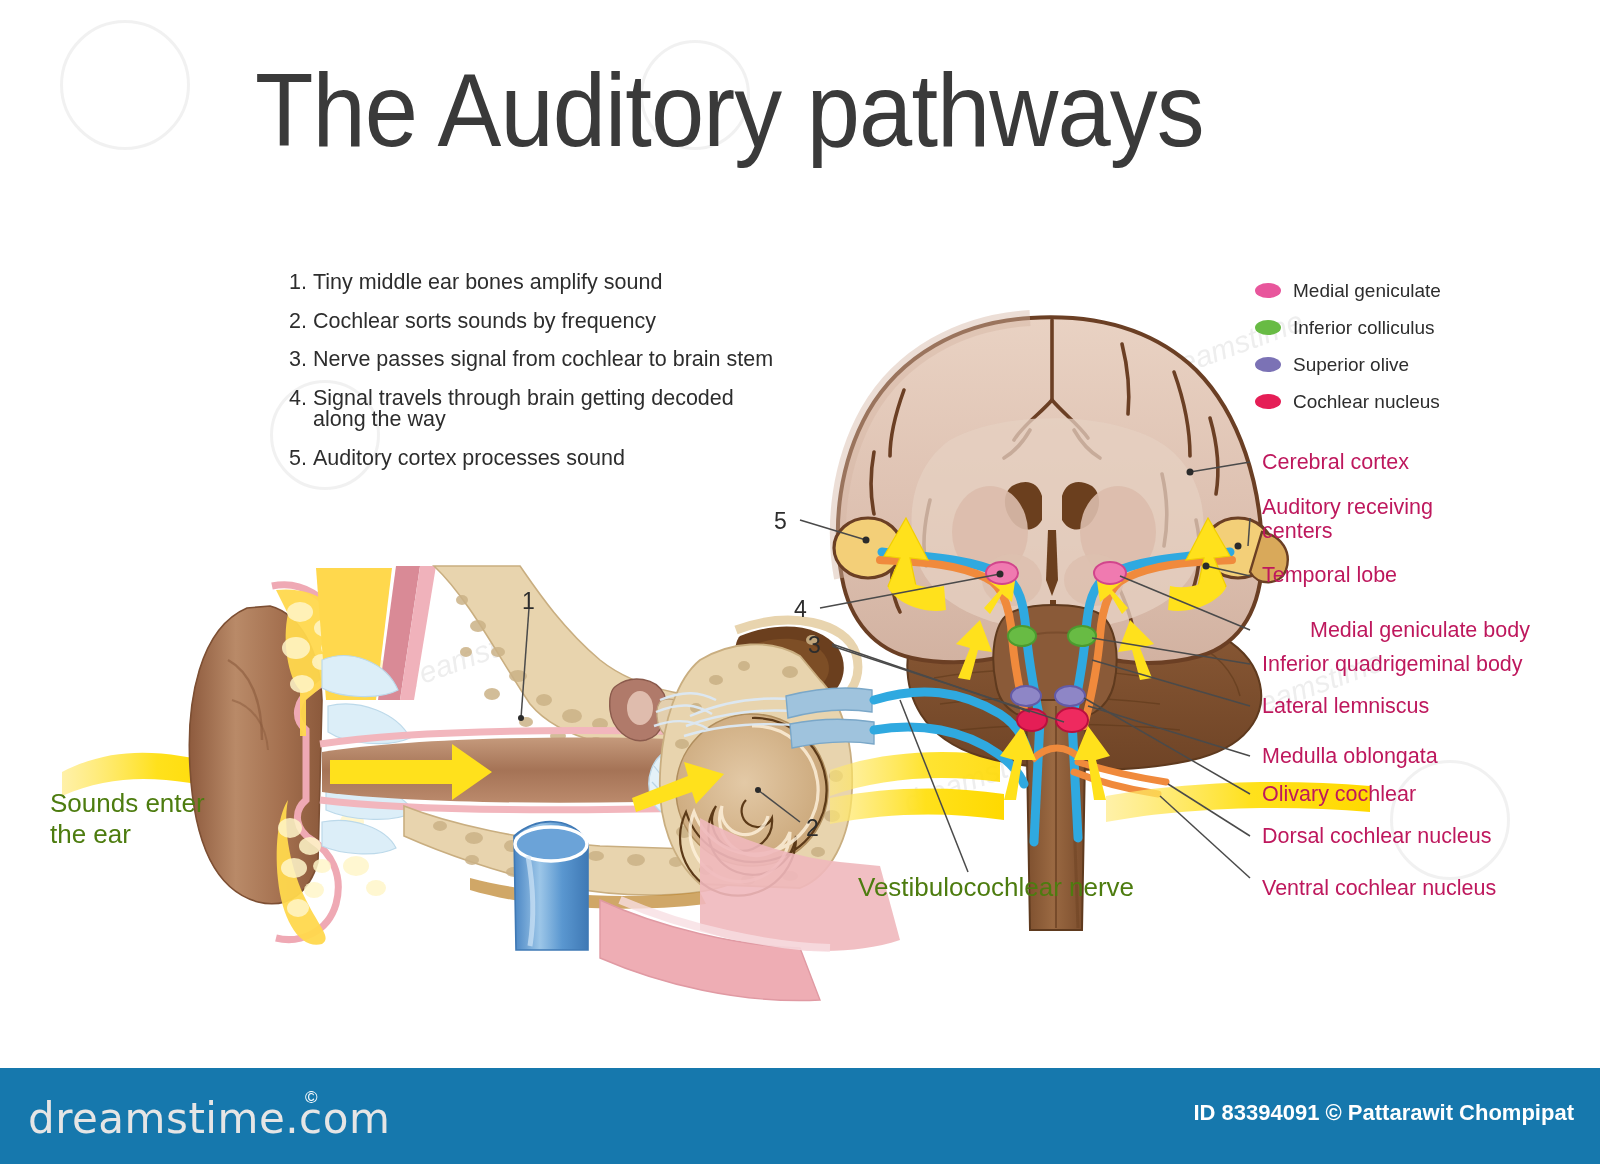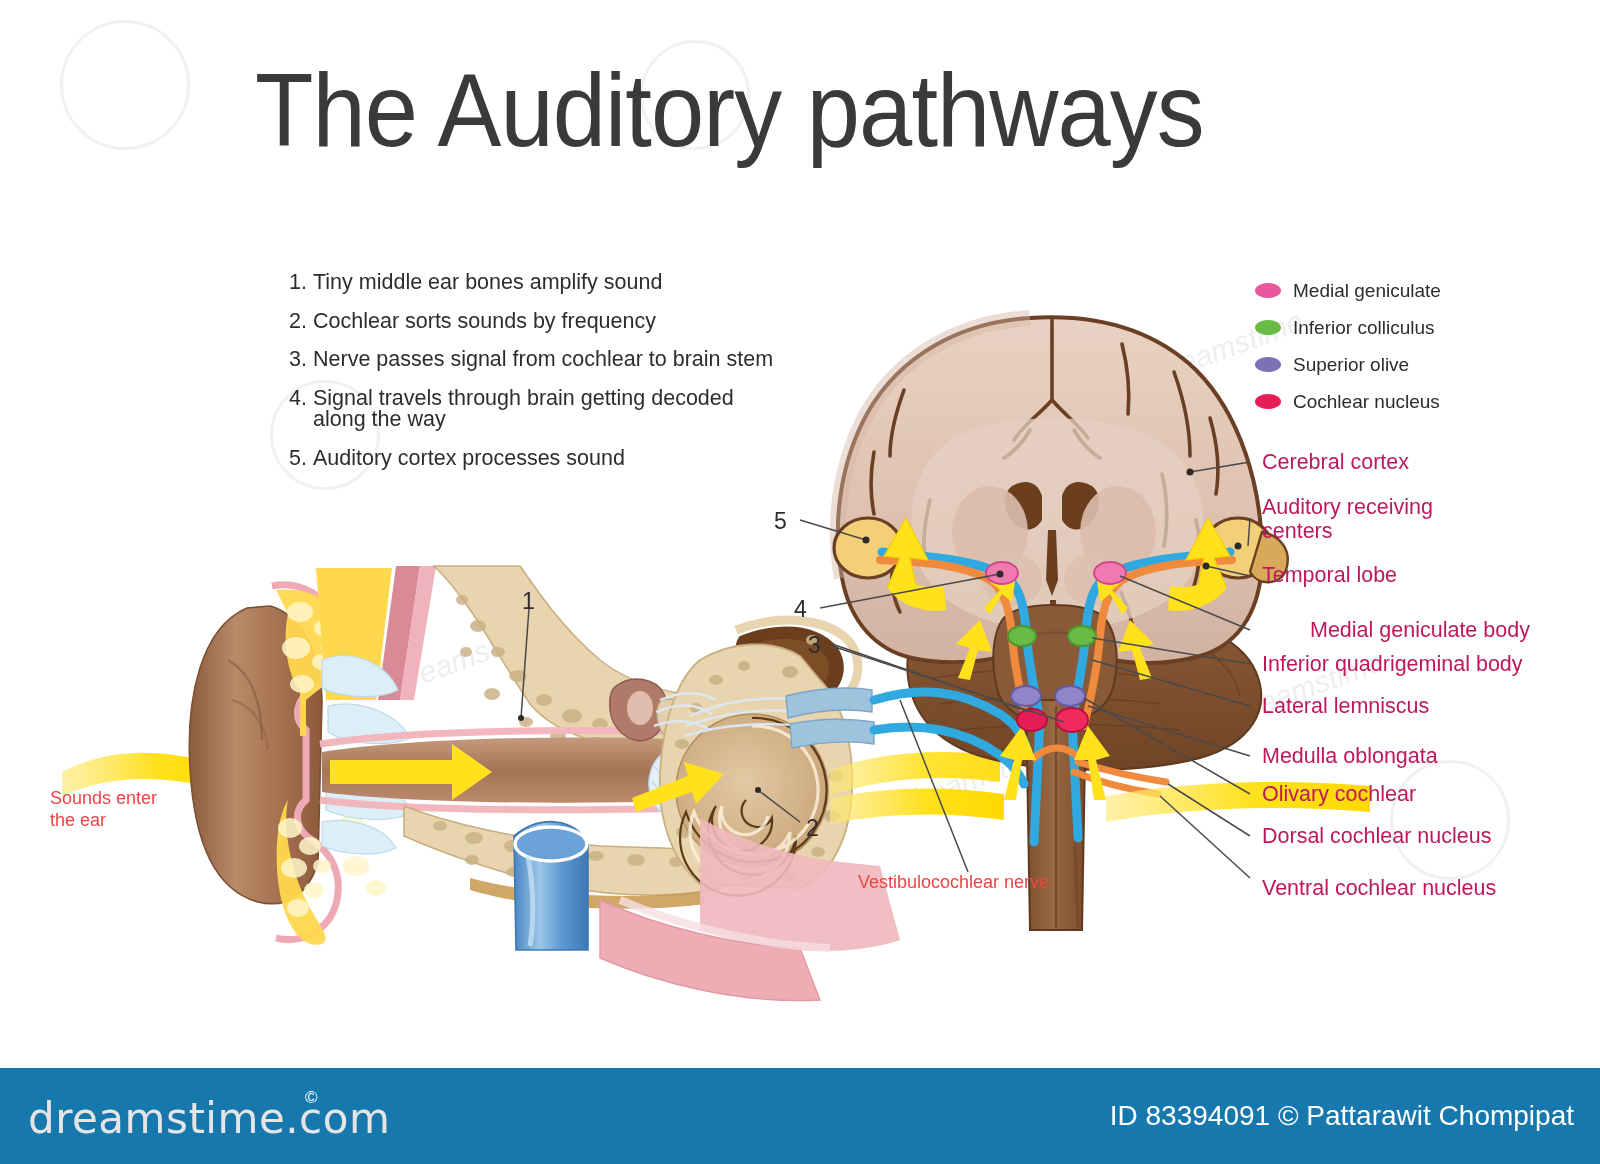--- a/index.html
+++ b/index.html
@@ -80,23 +80,23 @@
     position: absolute;
     font-size: 21.5px;
     line-height: 1.12;
     color: #be185d;
     white-space: pre-line;
   }
 
   
   .flabel {
     position: absolute;
-    font-size: 18px;
+    font-size: 26px;
     line-height: 1.2;
-    color: #ef4444;
+    color: #4d7c0f;
     white-space: pre-line;
   }
   .numlabel {
     position: absolute;
     font-size: 23px;
     color: #2d2d2d;
   }
 
   
   #art { position: absolute; left: 0; top: 0; width: 1600px; height: 1060px; }
@@ -134,22 +134,22 @@
   }
   #logo-reg {
     position: absolute;
     left: 300px; top: 16px;
     font-size: 17px;
     color: #ffffff;
   }
   #credit {
     position: absolute;
     right: 26px; top: 32px;
-    font-size: 28px;
-    font-weight: normal;
+    font-size: 22px;
+    font-weight: bold;
     color: #ffffff;
     white-space: nowrap;
   }
 </style>
 </head>
 <body>
 
 <div id="stage">
 
   <div class="wmring" style="left:60px;  top:20px;  width:130px; height:130px;"></div>

